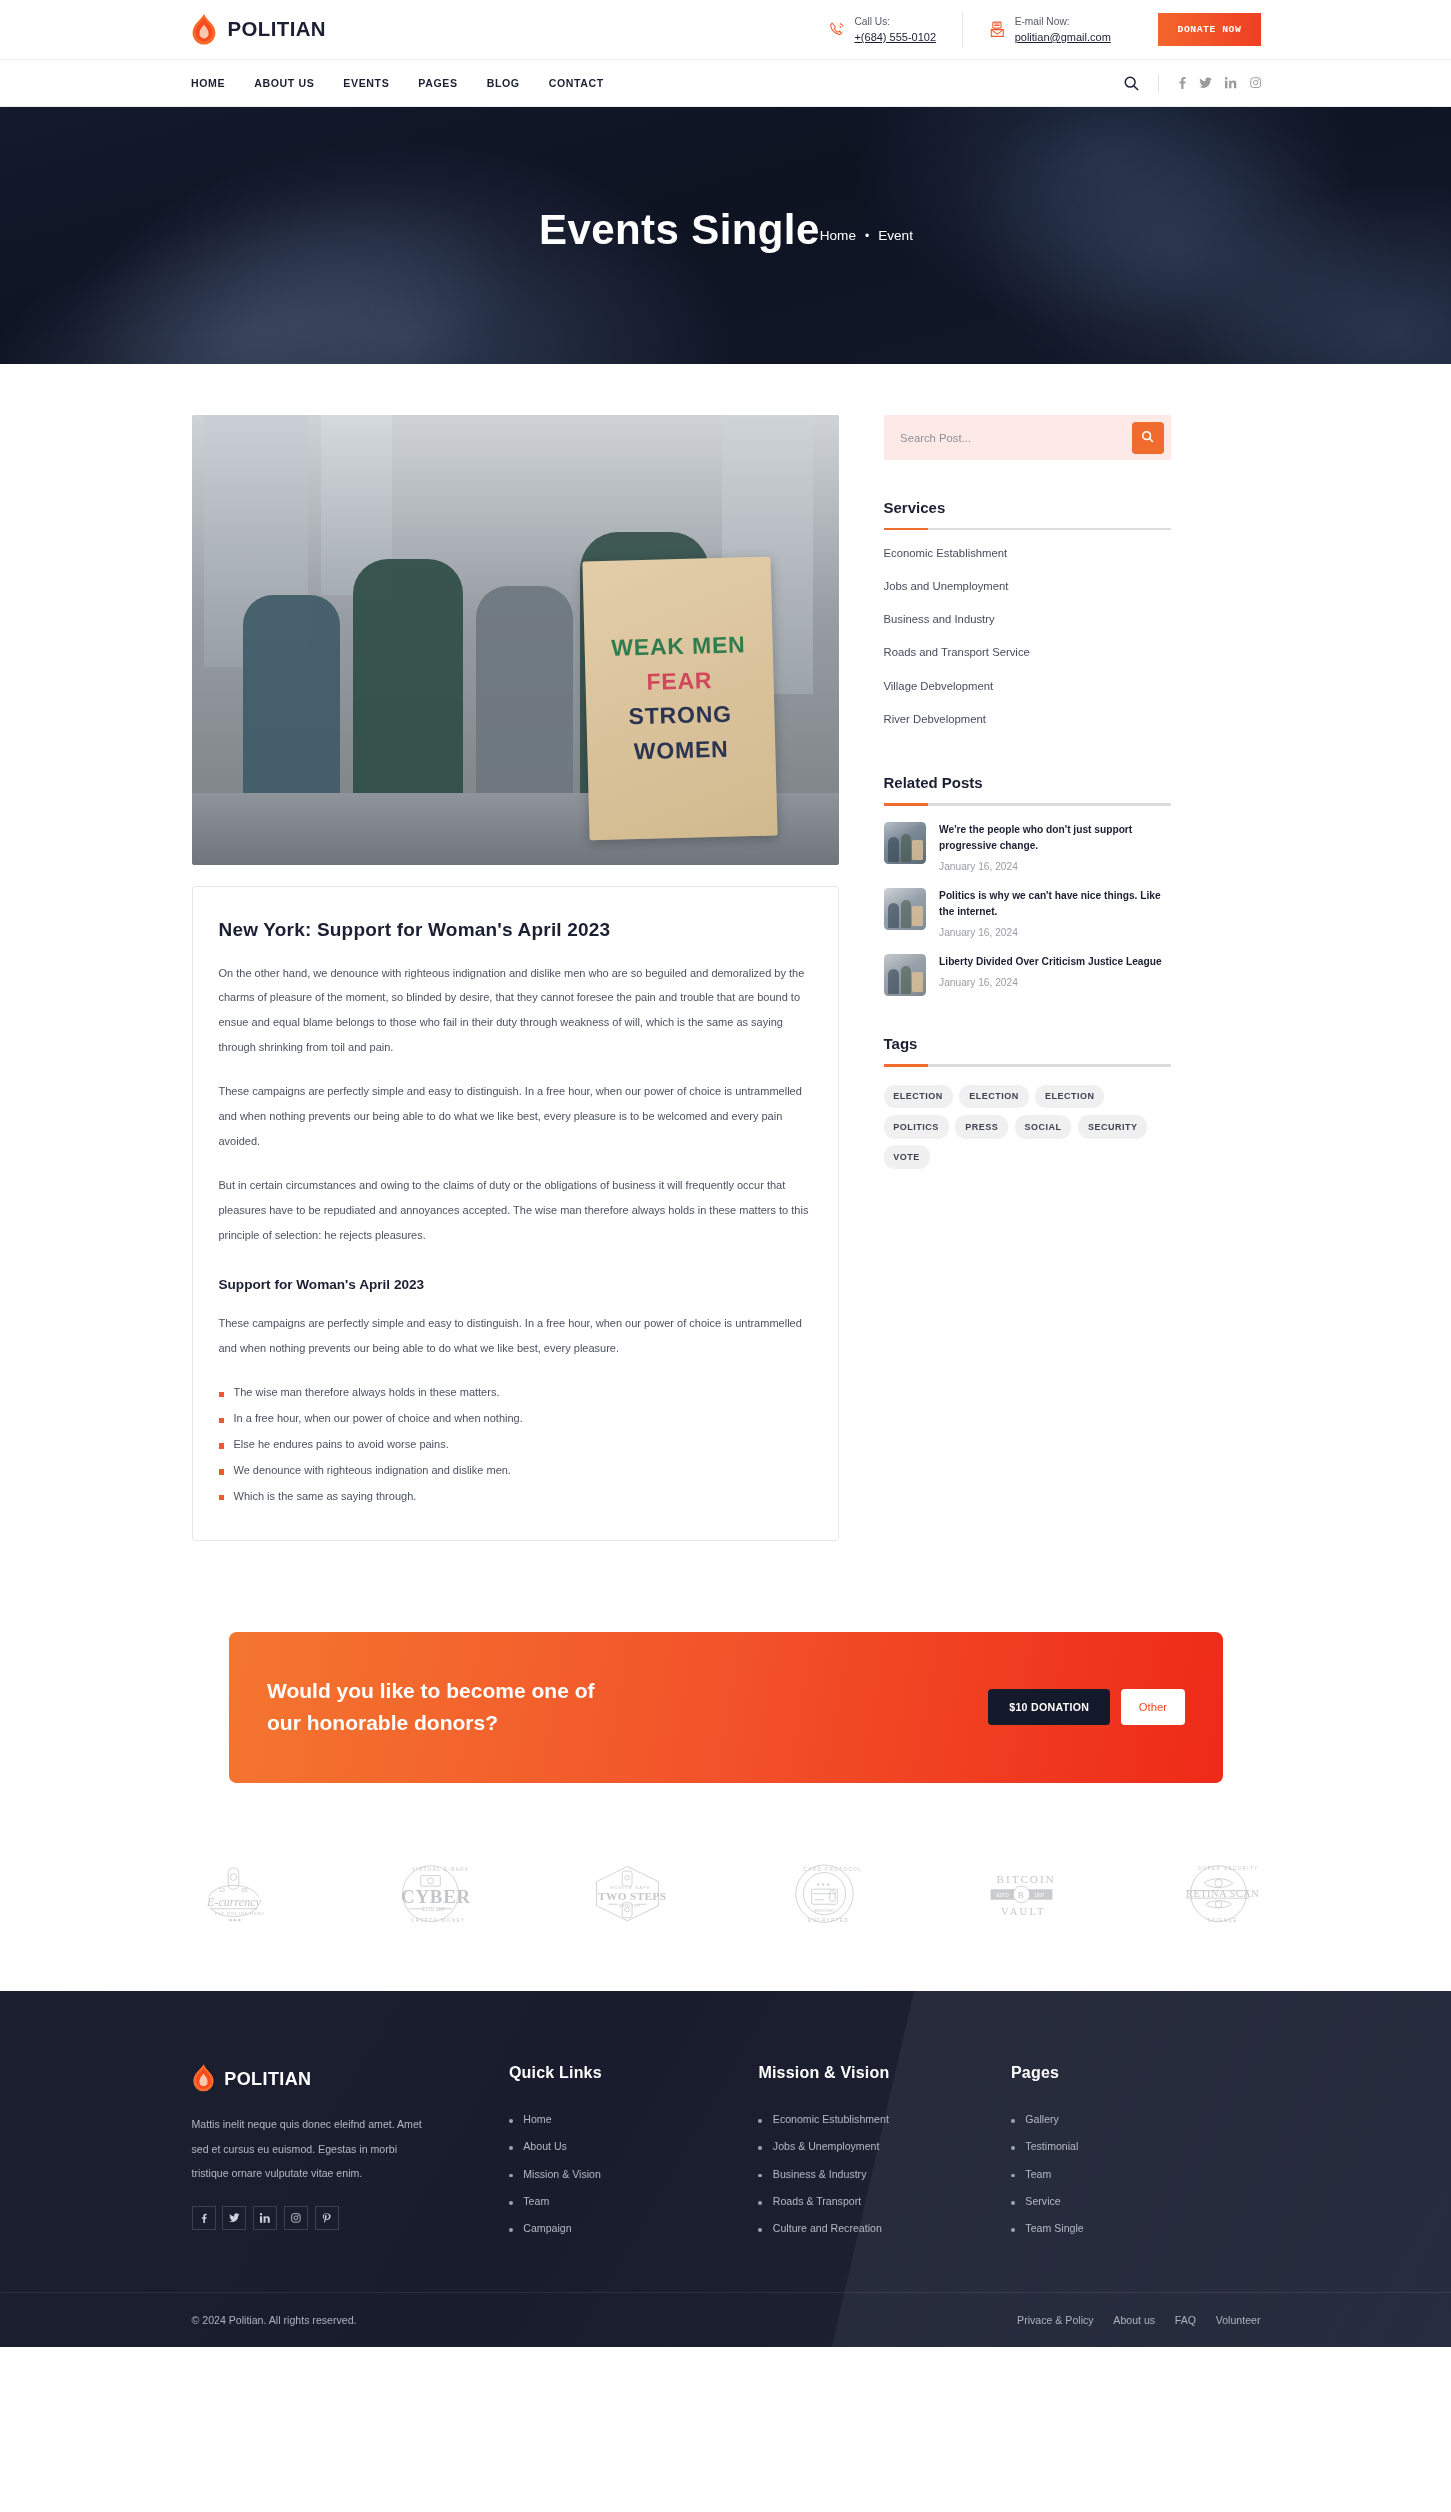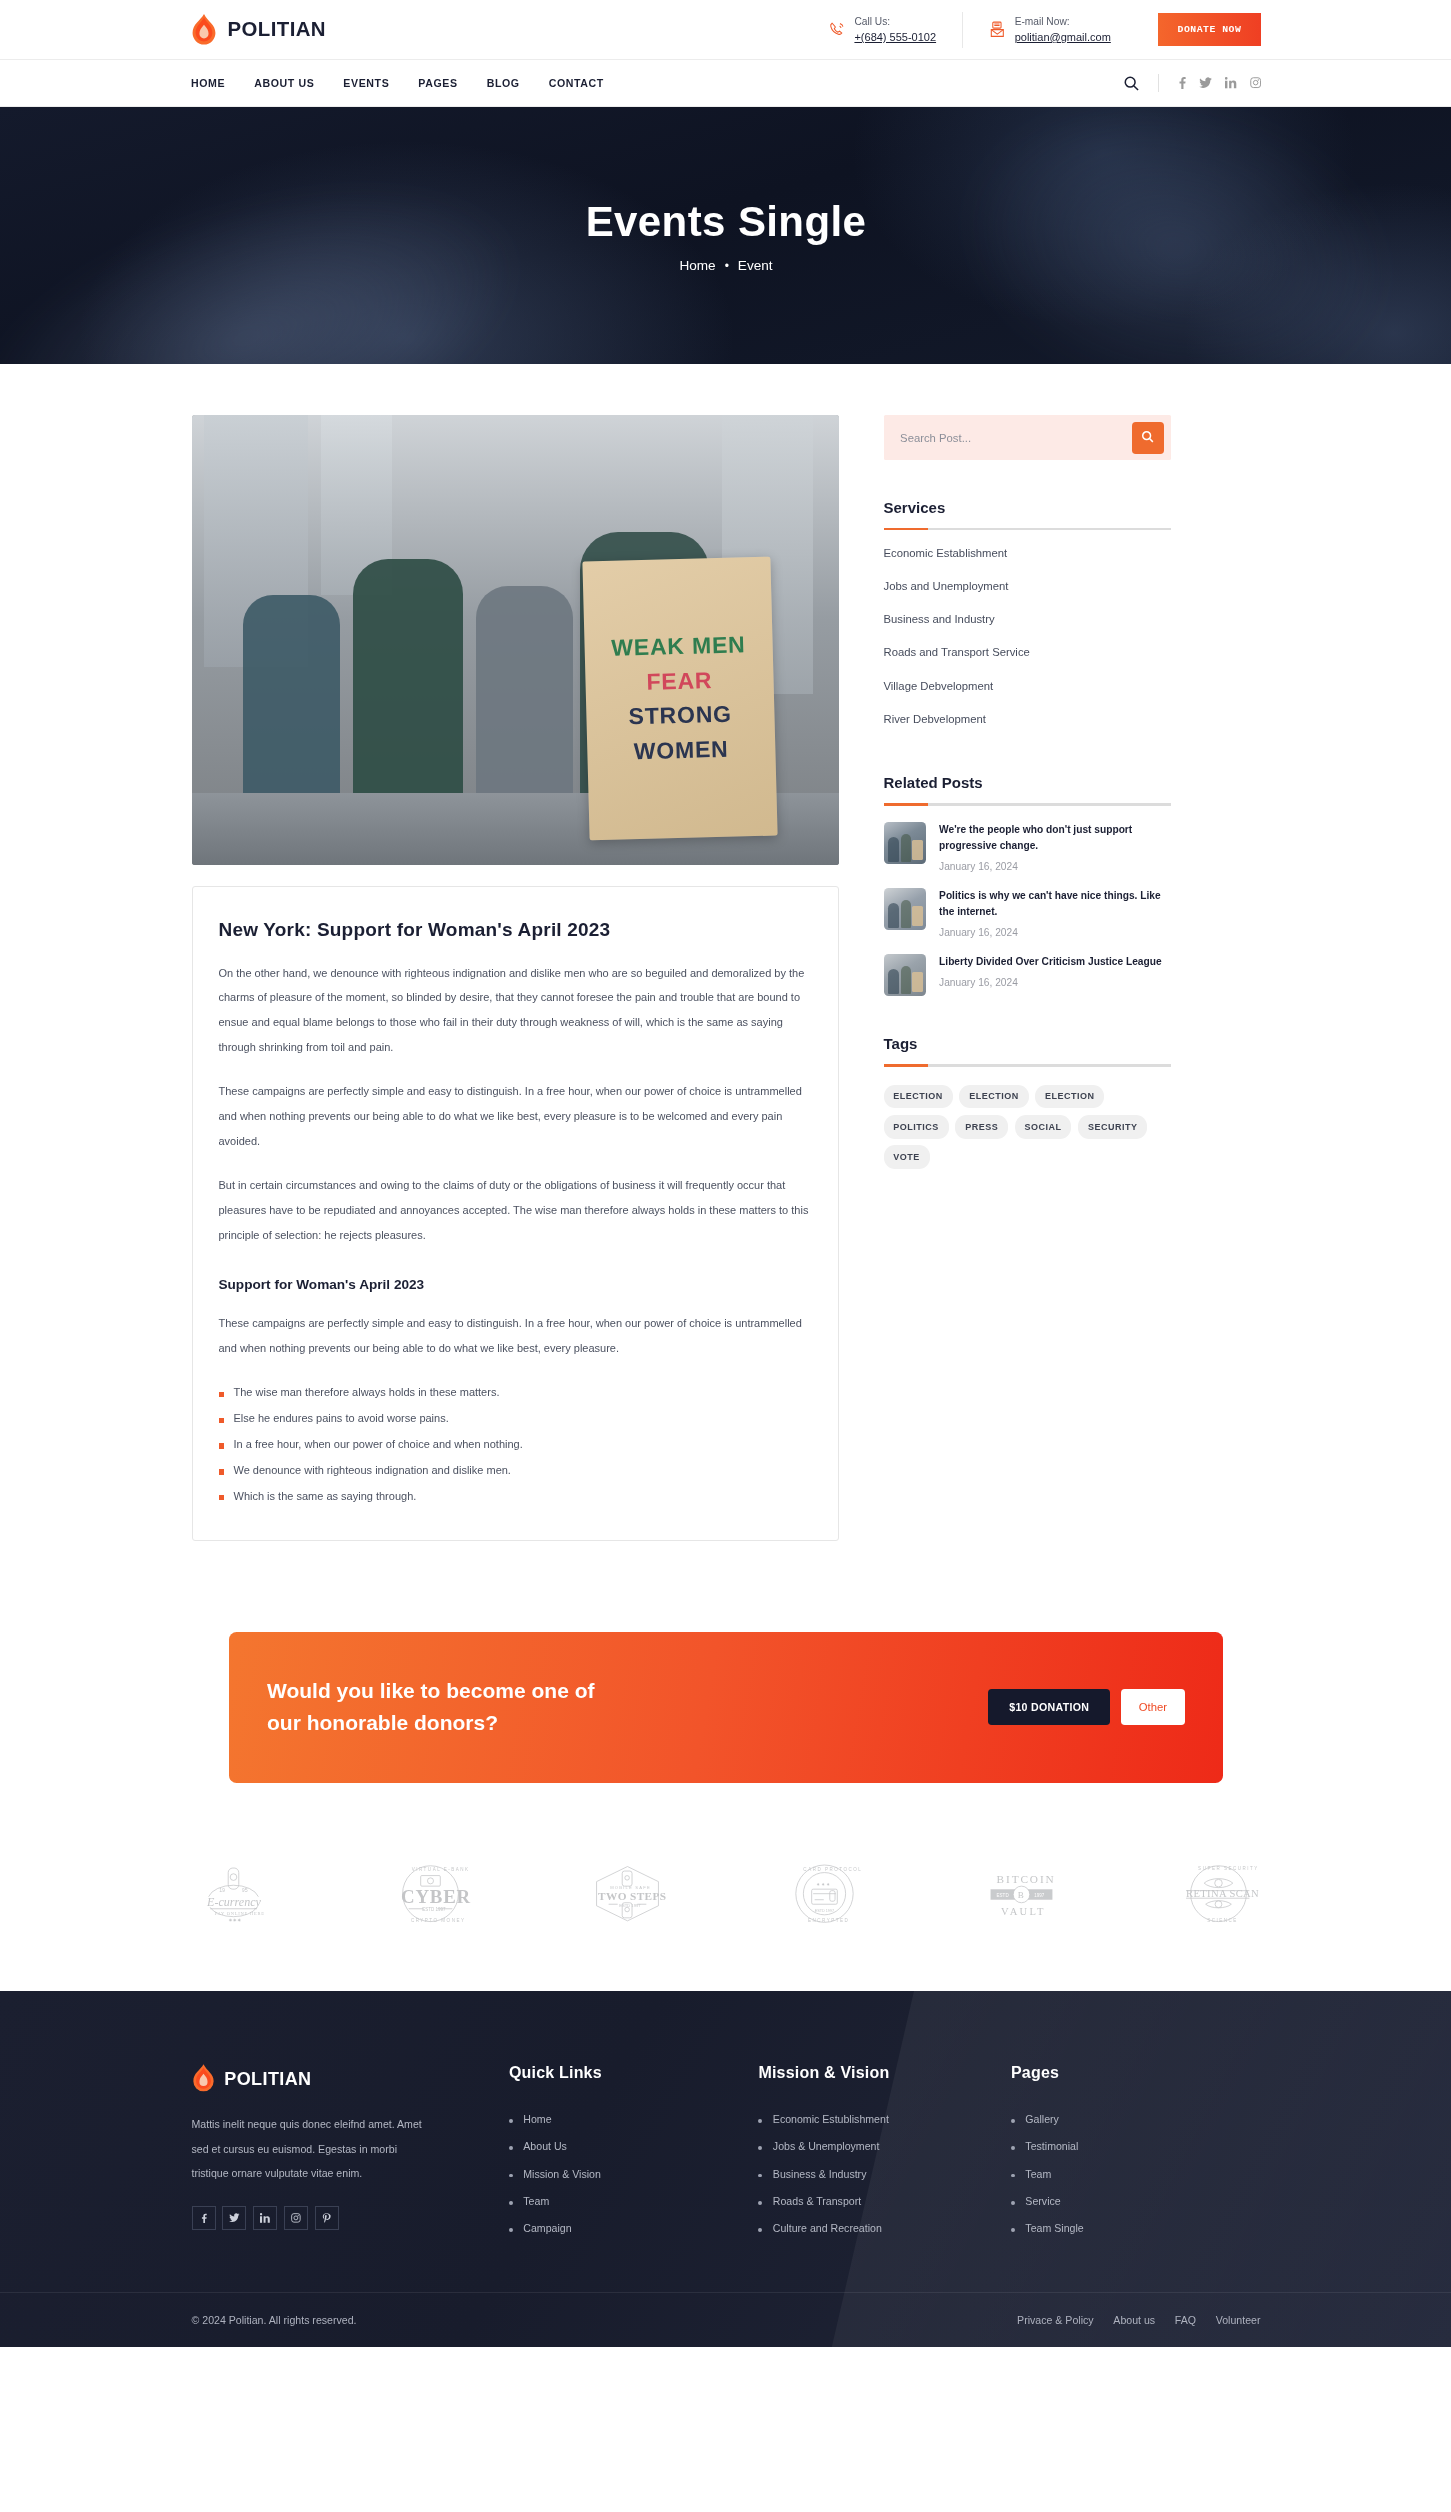--- a/index.html
+++ b/index.html
@@ -54,21 +54,21 @@
   .nav-socials span { color:#9a9a9a; cursor:pointer; display:flex; }
 
   
   .hero {
     height:257px; position:relative; overflow:hidden;
     background:
       radial-gradient(ellipse 529px 318px at 28% 90%, rgba(90,110,145,.42), transparent 62%),
       radial-gradient(ellipse 393px 272px at 76% 18%, rgba(62,82,116,.38), transparent 64%),
       radial-gradient(ellipse 318px 227px at 96% 88%, rgba(78,96,130,.40), transparent 66%),
       linear-gradient(165deg,#141a2c 0%,#0e1322 45%,#131a2b 100%);
-    display:flex; flex-direction:column; align-items:center; justify-content:center;
+    display:flex; flex-direction:row; align-items:center; justify-content:center;
   }
   .hero:before {
     content:""; position:absolute; left:-6%; top:30%; width:46%; height:120%;
     background:radial-gradient(ellipse at 50% 50%, rgba(108,126,160,.35), transparent 60%);
     transform:rotate(-18deg); filter:blur(9px);
   }
   .hero:after {
     content:""; position:absolute; right:2%; top:-10%; width:34%; height:130%;
     background:radial-gradient(ellipse at 50% 50%, rgba(96,116,152,.30), transparent 62%);
     transform:rotate(12deg); filter:blur(10.6px);
@@ -372,22 +372,22 @@
 
         <div class="article-card">
           <h1 class="art-h1">New York: Support for Woman's April 2023</h1>
           <p class="art-p">On the other hand, we denounce with righteous indignation and dislike men who are so beguiled and demoralized by the charms of pleasure of the moment, so blinded by desire, that they cannot foresee the pain and trouble that are bound to ensue and equal blame belongs to those who fail in their duty through weakness of will, which is the same as saying through shrinking from toil and pain.</p>
           <p class="art-p">These campaigns are perfectly simple and easy to distinguish. In a free hour, when our power of choice is untrammelled and when nothing prevents our being able to do what we like best, every pleasure is to be welcomed and every pain avoided.</p>
           <p class="art-p">But in certain circumstances and owing to the claims of duty or the obligations of business it will frequently occur that pleasures have to be repudiated and annoyances accepted. The wise man therefore always holds in these matters to this principle of selection: he rejects pleasures.</p>
           <h2 class="art-h2">Support for Woman's April 2023</h2>
           <p class="art-p">These campaigns are perfectly simple and easy to distinguish. In a free hour, when our power of choice is untrammelled and when nothing prevents our being able to do what we like best, every pleasure.</p>
           <ul class="art-list">
             <li>The wise man therefore always holds in these matters.</li>
+            <li>In a free hour, when our power of choice and when nothing.</li>
             <li>Else he endures pains to avoid worse pains.</li>
-            <li>In a free hour, when our power of choice and when nothing.</li>
             <li>We denounce with righteous indignation and dislike men.</li>
             <li>Which is the same as saying through.</li>
           </ul>
         </div>
       </div>
 
       <div class="col-right">
         <div class="search-box">
           <input type="text" placeholder="Search Post..." style="">
           <button class="search-btn">

